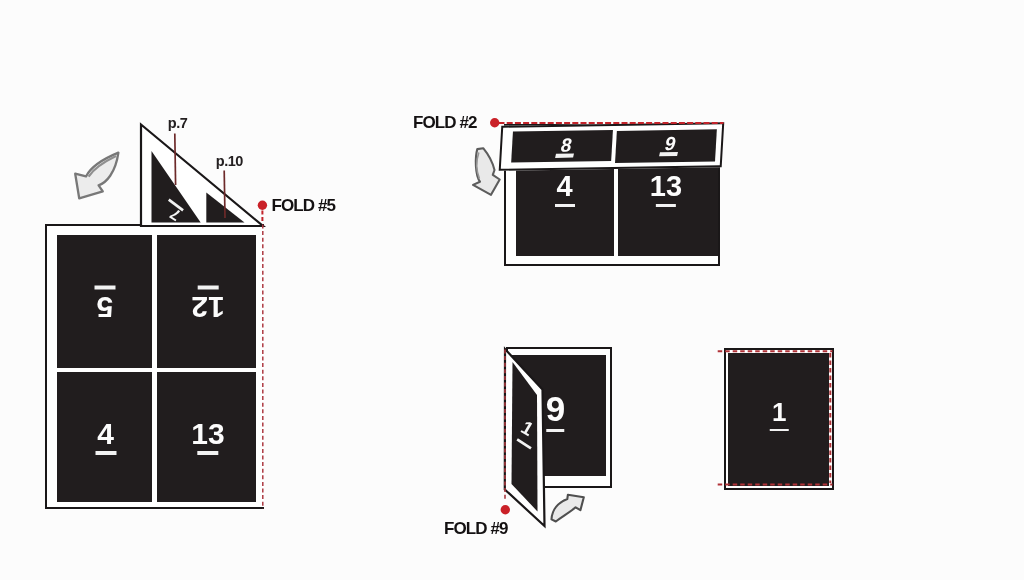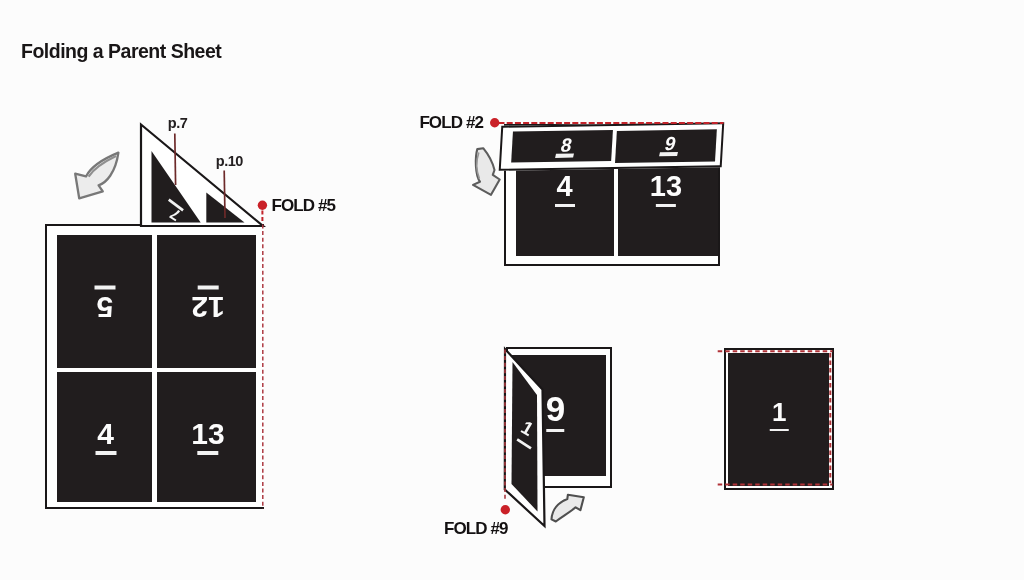--- a/index.html
+++ b/index.html
@@ -19,21 +19,20 @@
 .n35 span{font-size:35px;line-height:25.5px;height:25.5px}
 .n35 .ul{width:18px;height:3px;margin-top:7.5px}
 .n26 span{font-size:26px;line-height:19px;height:19px}
 .n26 .ul{width:18.5px;height:2.6px;margin-top:7px}
 .lbl{position:absolute;font-weight:bold;color:#141112;font-size:17px;letter-spacing:-0.9px;line-height:17px;white-space:nowrap}
 </style>
 </head>
 <body>
 <div id="c">
 
-  <div class="abs" style="left:21px;top:41.5px;font-weight:bold;font-size:19.5px;letter-spacing:-0.5px;color:#191617;line-height:19.5px">Folding a Parent Sheet</div>
 
   <div class="sheet" style="left:45px;top:224px;width:219px;height:285px;border-right:none"></div>
   <div class="panel" style="left:57px;top:235.3px;width:94.5px;height:132.7px"></div>
   <div class="panel" style="left:157px;top:235.3px;width:99px;height:132.7px"></div>
   <div class="panel" style="left:57px;top:372px;width:94.5px;height:130.4px"></div>
   <div class="panel" style="left:157px;top:372px;width:99px;height:130.4px"></div>
   <div class="num n30" style="left:105.4px;top:285.5px;transform:translateX(-50%) rotate(180deg)">
       <span>5</span>
       <div class="ul"></div>
     </div>
@@ -68,21 +67,21 @@
     <div class="panel" style="left:114px;top:5px;width:100px;height:31.5px"></div>
     <div class="num n19" style="left:64px;top:11.5px;transform:translateX(-50%) skewX(-9deg)">
         <span>8</span>
         <div class="ul"></div>
       </div>
     <div class="num n19" style="left:167.5px;top:11.5px;transform:translateX(-50%) skewX(-9deg)">
         <span>9</span>
         <div class="ul"></div>
       </div>
   </div>
-  <div class="lbl" style="left:413px;top:114px;width:70px;text-align:right">FOLD #2</div>
+  <div class="lbl" style="left:413px;top:114px;width:70px;text-align:left">FOLD #2</div>
 
   <div class="sheet" style="left:505.5px;top:346.5px;width:106.5px;height:141.5px;border-width:2.2px"></div>
   <div class="panel" style="left:510.5px;top:355px;width:95px;height:121px"></div>
   <div class="num n35" style="left:555.5px;top:395.5px;transform:translateX(-50%)">
       <span>9</span>
       <div class="ul"></div>
     </div>
   <div class="lbl" style="left:444px;top:519.5px">FOLD #9</div>
 
   <div class="sheet" style="left:724px;top:347.5px;width:109.5px;height:142.5px;border-width:2px"></div>

